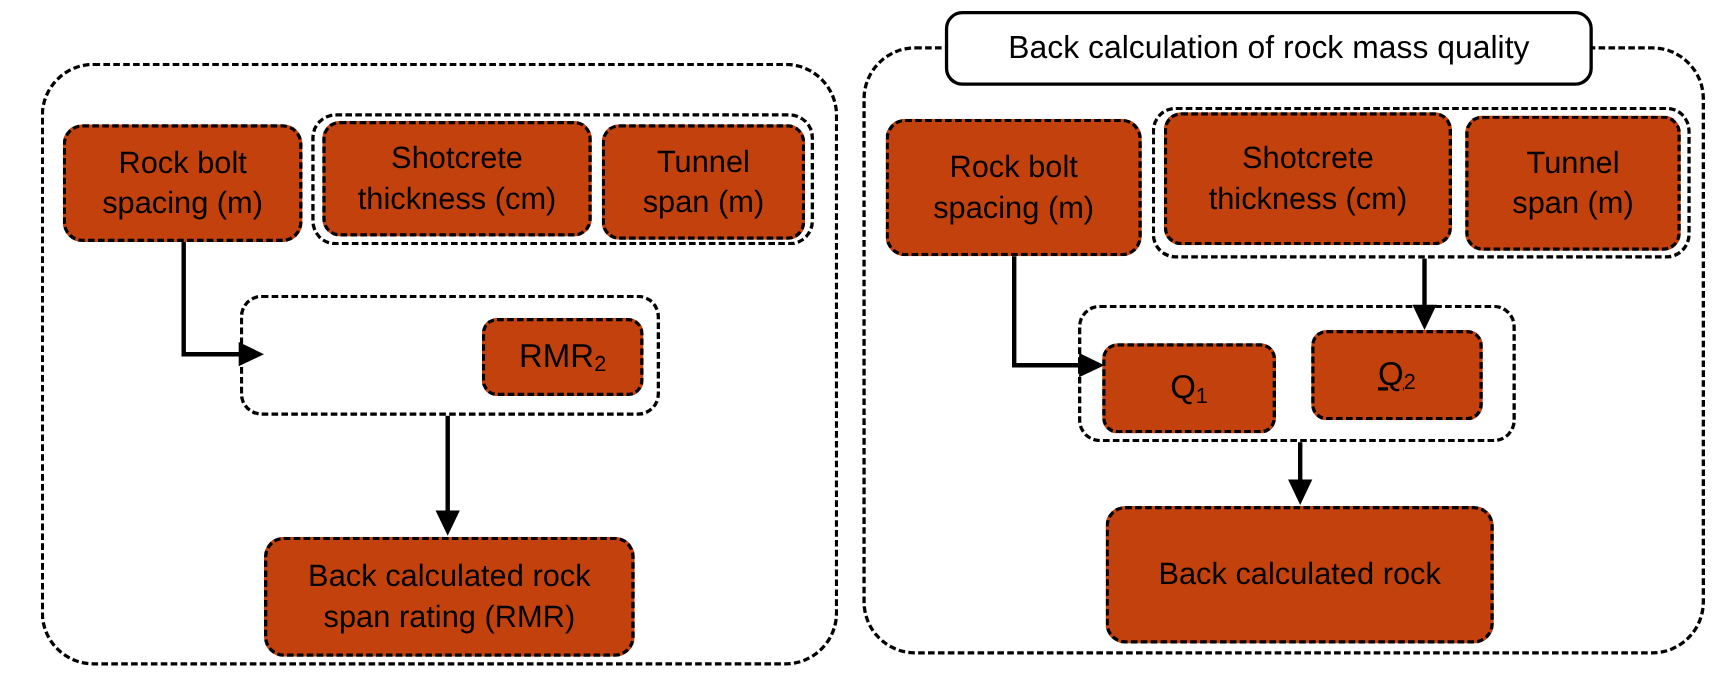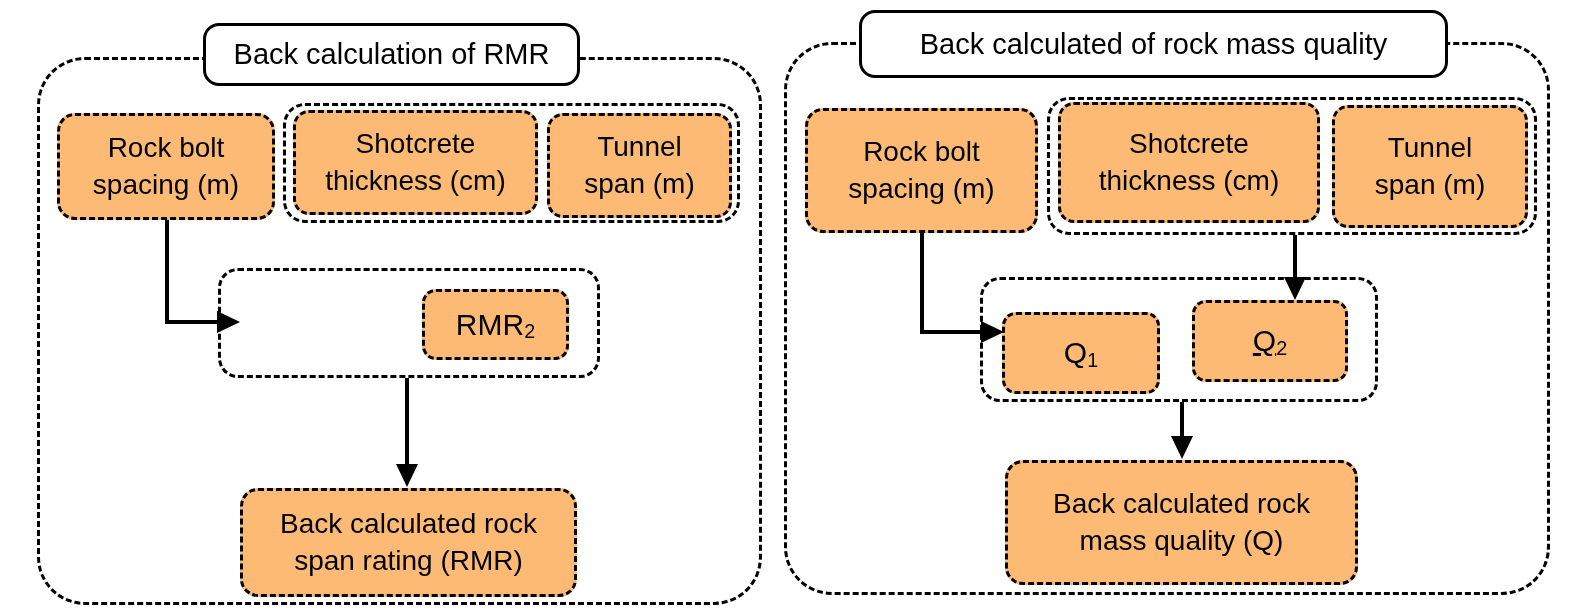--- a/index.html
+++ b/index.html
@@ -21,21 +21,21 @@
     border: 3px dashed #000;
     border-radius: 48px;
     box-sizing: border-box;
     background: transparent;
     z-index: 1;
   }
   .box {
     position: absolute;
     border: 3px dashed #000;
     box-sizing: border-box;
-    background: #fdba74;
+    background: #c2410c;
     display: flex;
     flex-direction: column;
     align-items: center;
     justify-content: center;
     text-align: center;
     z-index: 2;
   }
   .group {
     position: absolute;
     border: 3px dashed #000;
@@ -78,23 +78,20 @@
   #arrow-layer path { fill: none; stroke: #000; stroke-width: 4px; }
   #arrow-layer polygon { fill: #000; stroke: none; }
 </style>
 </head>
 <body>
 
 <div id="canvas">
 
   <div class="panel" style="left:37px; top:57px; width:725px; height:548px;"></div>
 
-  <div class="title-box" style="left:203px; top:23px; width:377px; height:63px;">
-    <span>Back calculation of RMR</span>
-  </div>
 
   <div class="box label" style="left:57px; top:113px; width:218px; height:107px; border-radius:18px;">
     <span>Rock bolt</span>
     <span>spacing (m)</span>
   </div>
 
   <div class="group" style="left:283px; top:103px; width:457px; height:120px;"></div>
 
   <div class="box label" style="left:293px; top:110px; width:245px; height:105px; border-radius:16px;">
     <span>Shotcrete</span>
@@ -102,33 +99,33 @@
   </div>
 
   <div class="box label" style="left:547px; top:113px; width:185px; height:105px; border-radius:16px;">
     <span>Tunnel</span>
     <span>span (m)</span>
   </div>
 
   <div class="group" style="left:218px; top:268px; width:382px; height:110px; border-radius:20px;"></div>
 
 
-  <div class="box calc" style="left:422px; top:289px; width:147px; height:71px; border-radius:14px;">
+  <div class="box calc" style="left:438px; top:289px; width:147px; height:71px; border-radius:14px;">
     <span class="inline"><span class="inline">RMR</span><sub class="calc-sub">2</sub></span>
   </div>
 
   <div class="box label" style="left:240px; top:488px; width:337px; height:109px; border-radius:18px;">
     <span>Back calculated rock</span>
     <span>span rating (RMR)</span>
   </div>
 
   <div class="panel" style="left:784px; top:42px; width:766px; height:553px;"></div>
 
   <div class="title-box" style="left:859px; top:10px; width:589px; height:68px;">
-    <span>Back calculated of rock mass quality</span>
+    <span>Back calculation of rock mass quality</span>
   </div>
 
   <div class="box label" style="left:805px; top:108px; width:233px; height:125px; border-radius:18px;">
     <span>Rock bolt</span>
     <span>spacing (m)</span>
   </div>
 
   <div class="group" style="left:1047px; top:97px; width:490px; height:138px;"></div>
 
   <div class="box label" style="left:1058px; top:102px; width:262px; height:121px; border-radius:16px;">
@@ -146,21 +143,20 @@
   <div class="box calc" style="left:1002px; top:312px; width:158px; height:82px; border-radius:14px;">
     <span class="inline"><span class="inline">Q</span><sub class="calc-sub">1</sub></span>
   </div>
 
   <div class="box calc" style="left:1192px; top:300px; width:156px; height:82px; border-radius:14px;text-decoration:underline;">
     <span class="inline"><span class="inline">Q</span><sub class="calc-sub">2</sub></span>
   </div>
 
   <div class="box label" style="left:1005px; top:460px; width:353px; height:125px; border-radius:18px;">
     <span>Back calculated rock</span>
-    <span>mass quality (Q)</span>
   </div>
 
   <svg id="arrow-layer" viewBox="0 0 1574 615">
 
     <g>
       <path d="M167,220 L167,322 L219,322"></path>
       <polygon points="240,322 217,311 217,333"></polygon>
     </g>
 
     <g>

